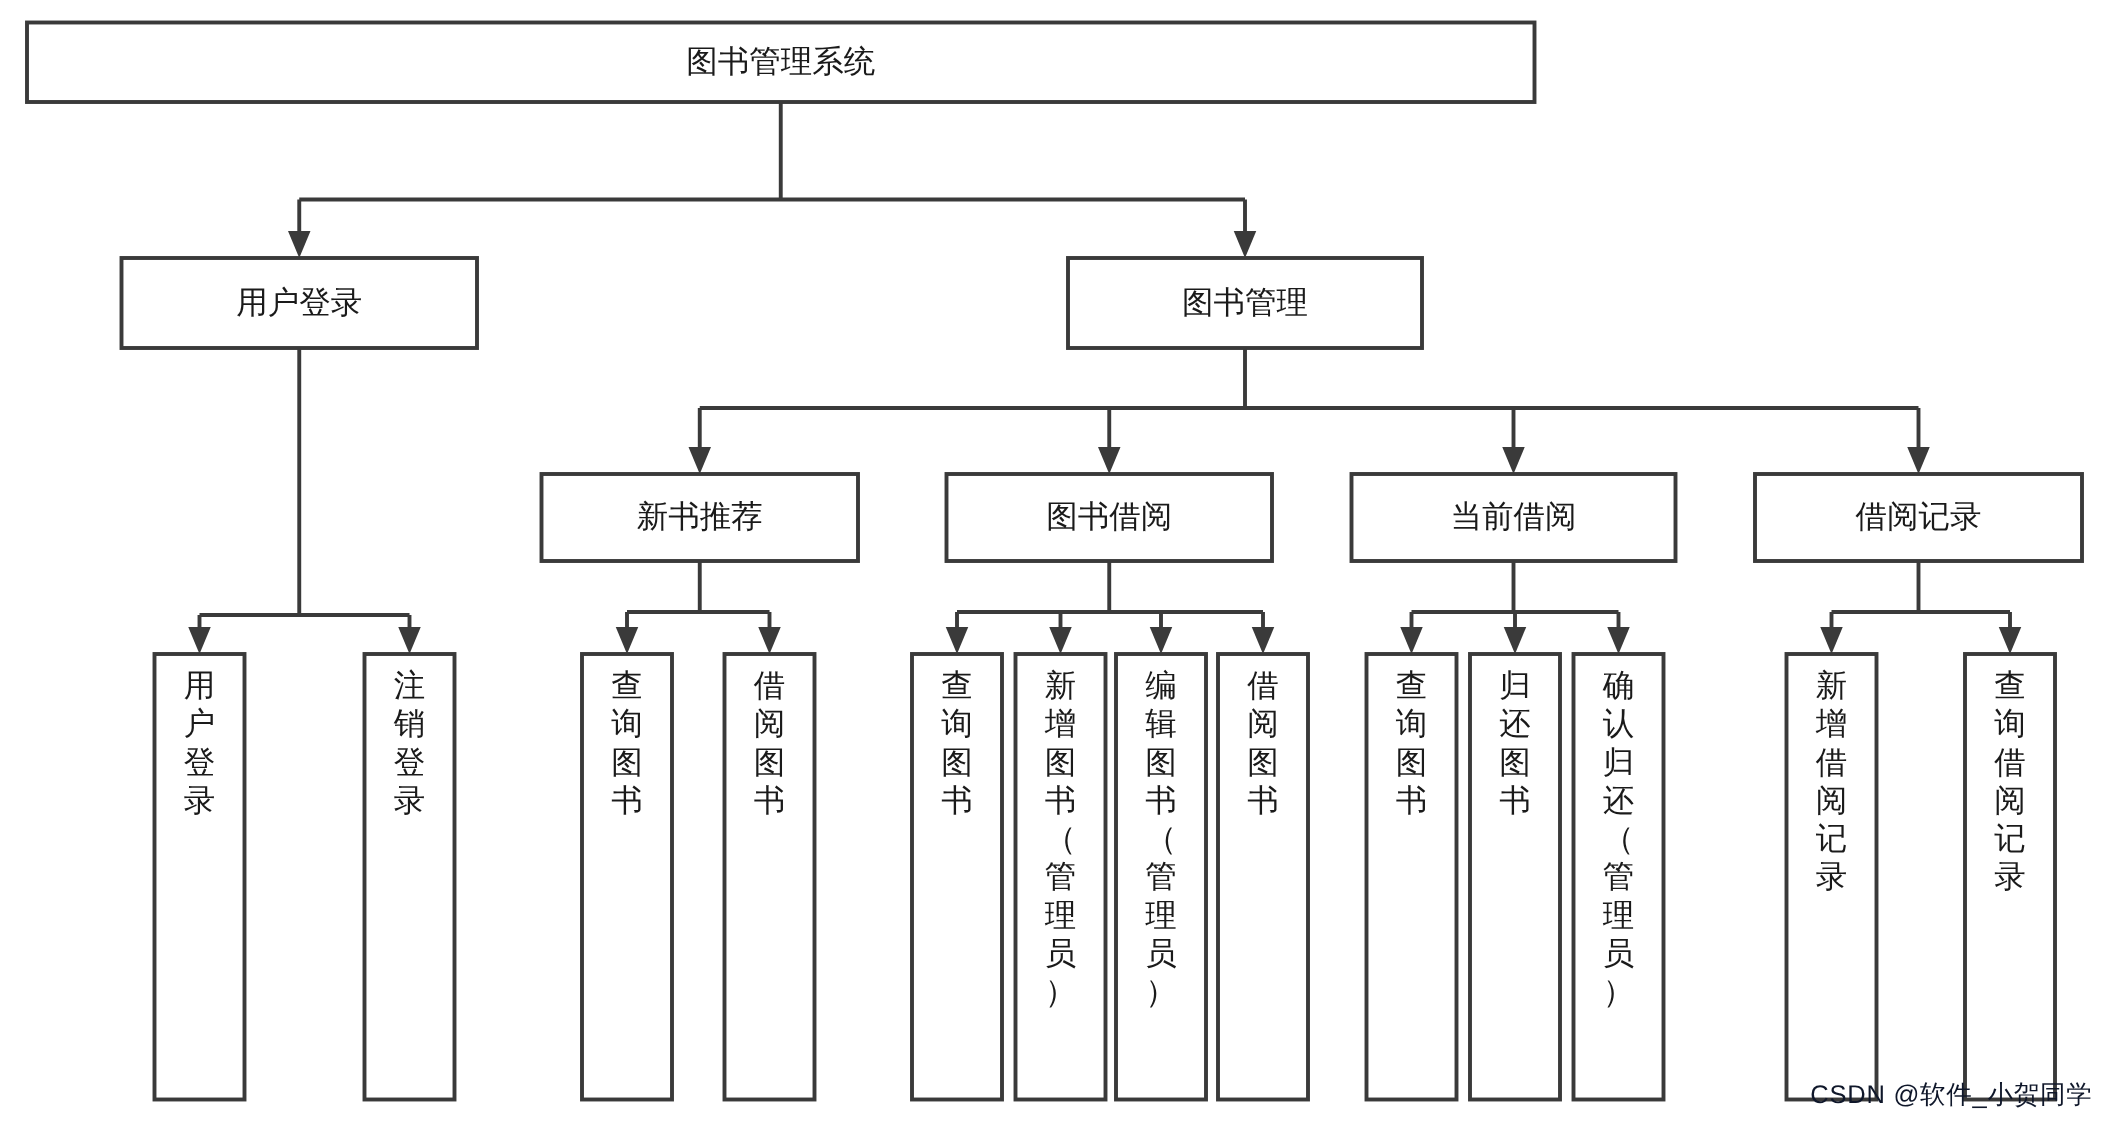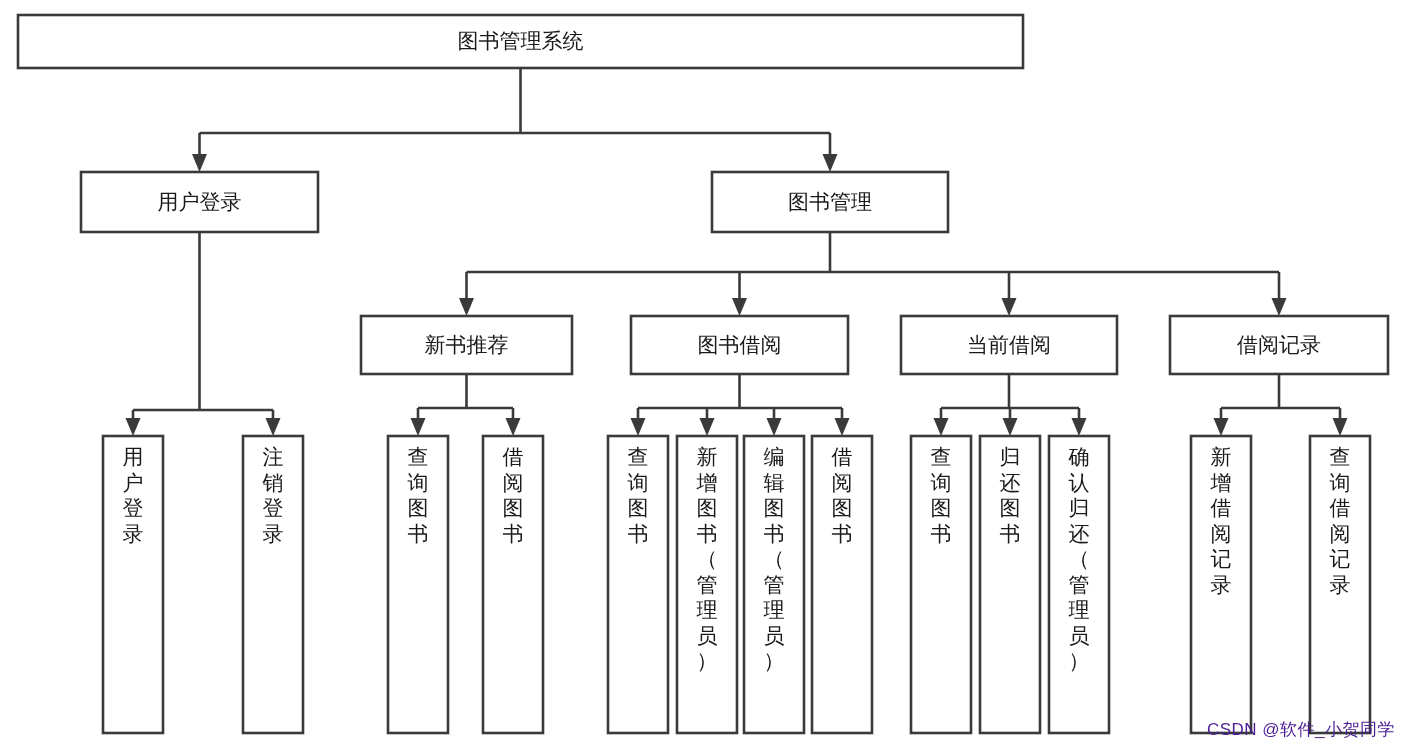--- a/index.html
+++ b/index.html
@@ -53,21 +53,21 @@
     font-size: 21px;
     fill: #1a1a1a;
     text-anchor: middle;
   }
   .watermark {
     position: absolute;
     right: 10px;
     bottom: 6px;
     font-family: "Liberation Sans", "DejaVu Sans", sans-serif;
     font-size: 17px;
-    color: #4c1d95;
+    color: #0f172a;
     white-space: nowrap;
     letter-spacing: 0.5px;
     pointer-events: none;
   }
 </style>
 </head>
 <body>
 
 <div id="diagram-root">
   <svg id="tree-svg" viewBox="0 0 1405 747">

